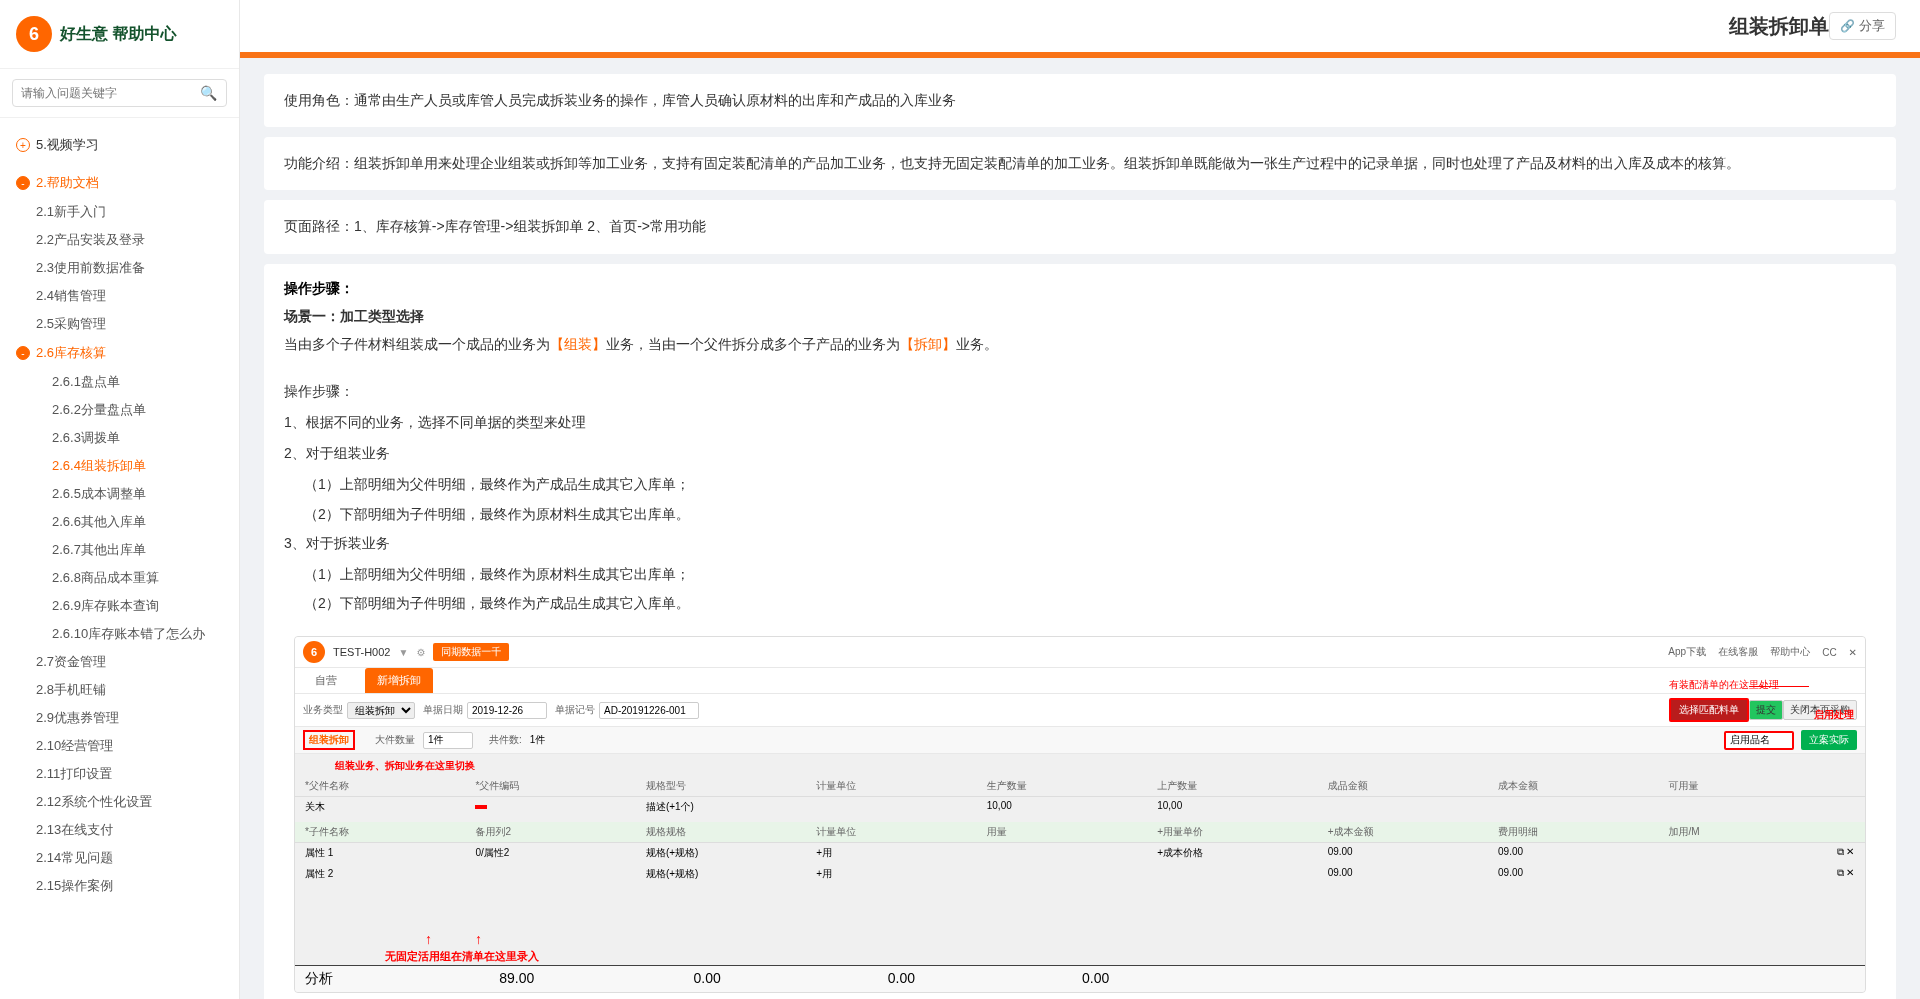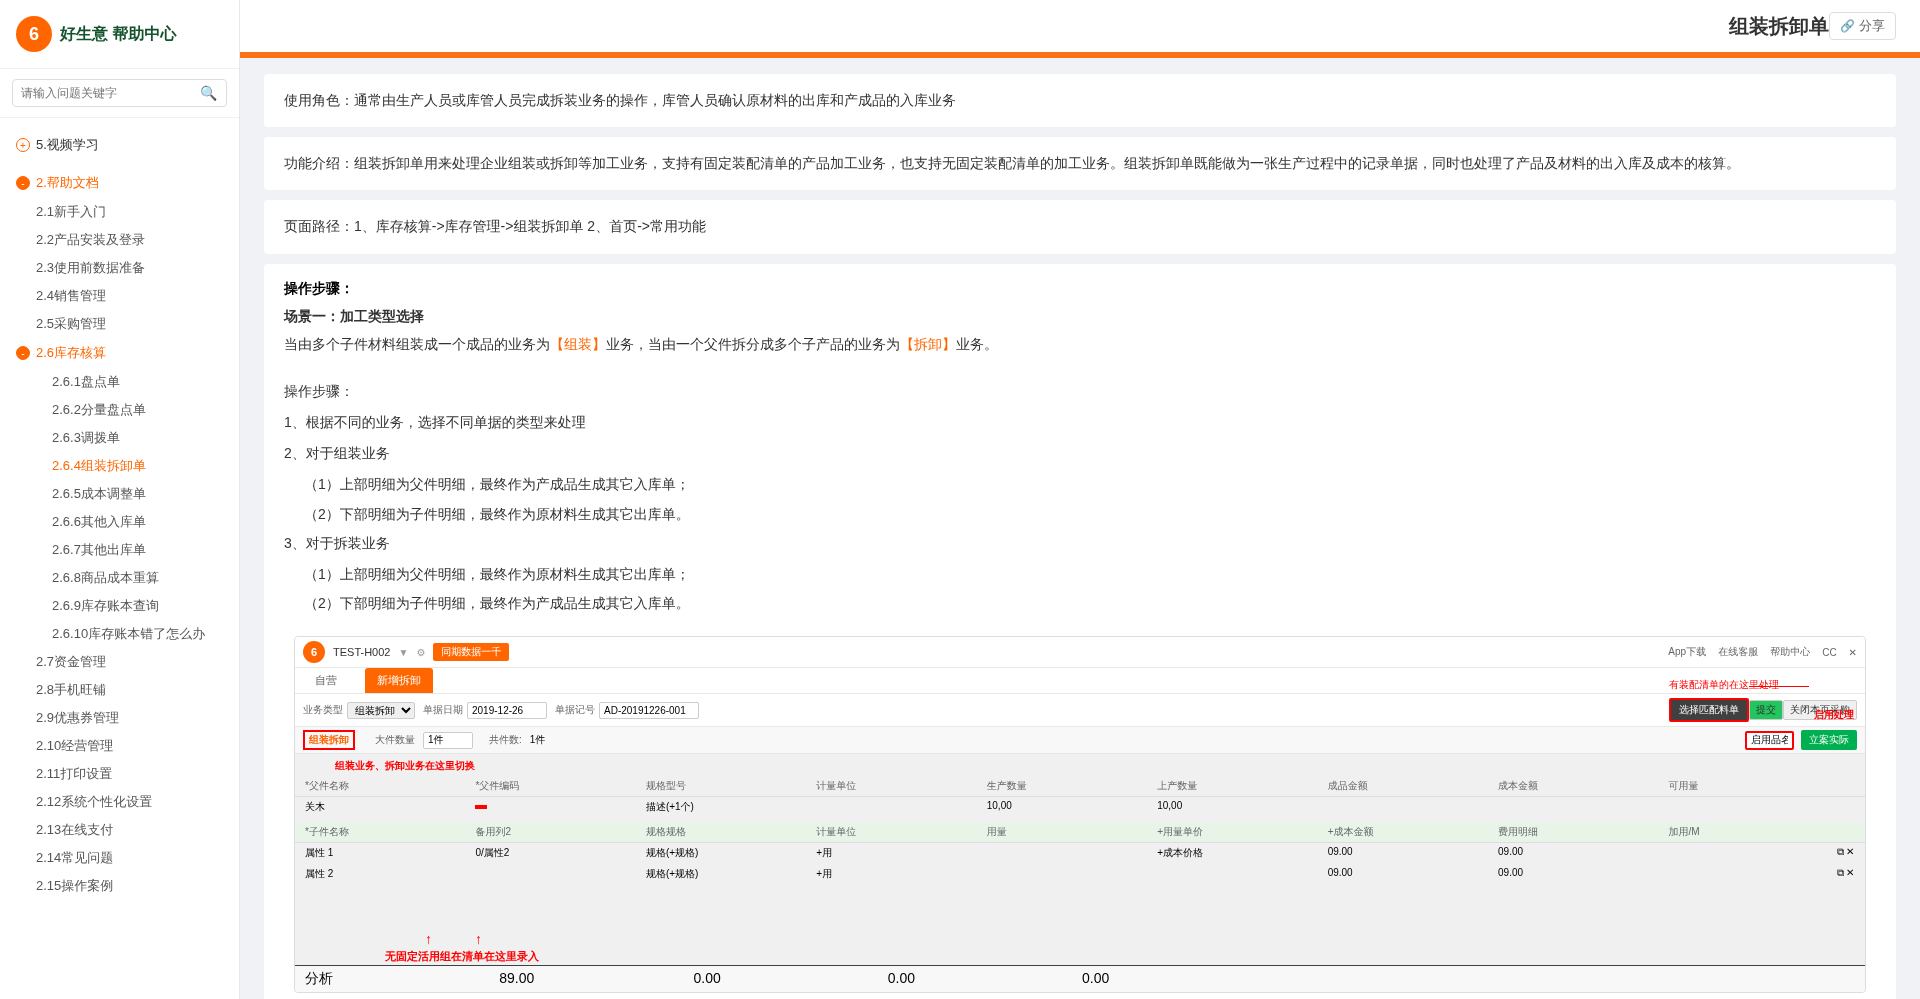--- a/index.html
+++ b/index.html
@@ -335,38 +335,38 @@
             </div>
             <div class="mock-field">
               <span style="color:#666;">单据记号</span>
               <input class="mock-input" value="AD-20191226-001" style="width: 100px;">
             </div>
             <div style="flex:1;"></div>
 
             <div style="position:relative;display:flex;align-items:center;gap:0;">
               <div style="position:absolute;top:-20px;left:0;color:red;font-size:10px;white-space:nowrap;">有装配清单的在这里处理</div>
               <div style="width:60px;height:1px;background:red;position:absolute;top:-12px;left:80px;"></div>
-              <button style="background:#404040;color:#fff;border:none;border-radius:2px;padding:3px 8px;font-size:10px;border:2px solid red;">选择匹配料单</button>
+              <button style="background:#b91c1c;color:#fff;border:none;border-radius:2px;padding:3px 8px;font-size:10px;border:2px solid red;">选择匹配料单</button>
               <button style="background:#22c55e;color:#333;border:1px solid #ccc;border-radius:2px;padding:2px 6px;font-size:10px;">提交</button>
               <button style="background:#f0f0f0;color:#333;border:1px solid #ccc;border-radius:2px;padding:2px 6px;font-size:10px;">关闭本页采购</button>
             </div>
           </div>
 
           <div class="mock-section-header" style="position:relative;">
             <span style="font-size:10px;color:#ff6600;font-weight:bold;border:2px solid red;padding:1px 4px;">组装拆卸</span>
             <div style="position:absolute;bottom:-20px;left:40px;color:red;font-size:10px;white-space:nowrap;font-weight:bold;">组装业务、拆卸业务在这里切换</div>
             <span style="font-size:10px;color:#666;margin-left:12px;">大件数量</span>
             <input class="mock-input" value="1件" style="width: 50px;">
             <span style="font-size:10px;color:#666;margin-left:8px;">共件数:</span>
             <span style="font-size:10px;"> 1件</span>
             <div style="flex:1;"></div>
 
             <div style="position:relative;">
               <div style="position:absolute;top:-22px;right:3px;color:red;font-size:10px;white-space:nowrap;font-weight:bold;">启用处理</div>
-              <input class="mock-input-highlight" value="启用品名" style="width: 49px;">
+              <input class="mock-input-highlight" value="启用品名" style="width: 70px;">
               <button class="mock-btn-green" style="margin-left:4px;">立案实际</button>
             </div>
           </div>
 
           <div class="mock-table-header" style="margin-top:22px;">
             <div class="mock-col">*父件名称</div>
             <div class="mock-col">*父件编码</div>
             <div class="mock-col">规格型号</div>
             <div class="mock-col">计量单位</div>
             <div class="mock-col">生产数量</div>

